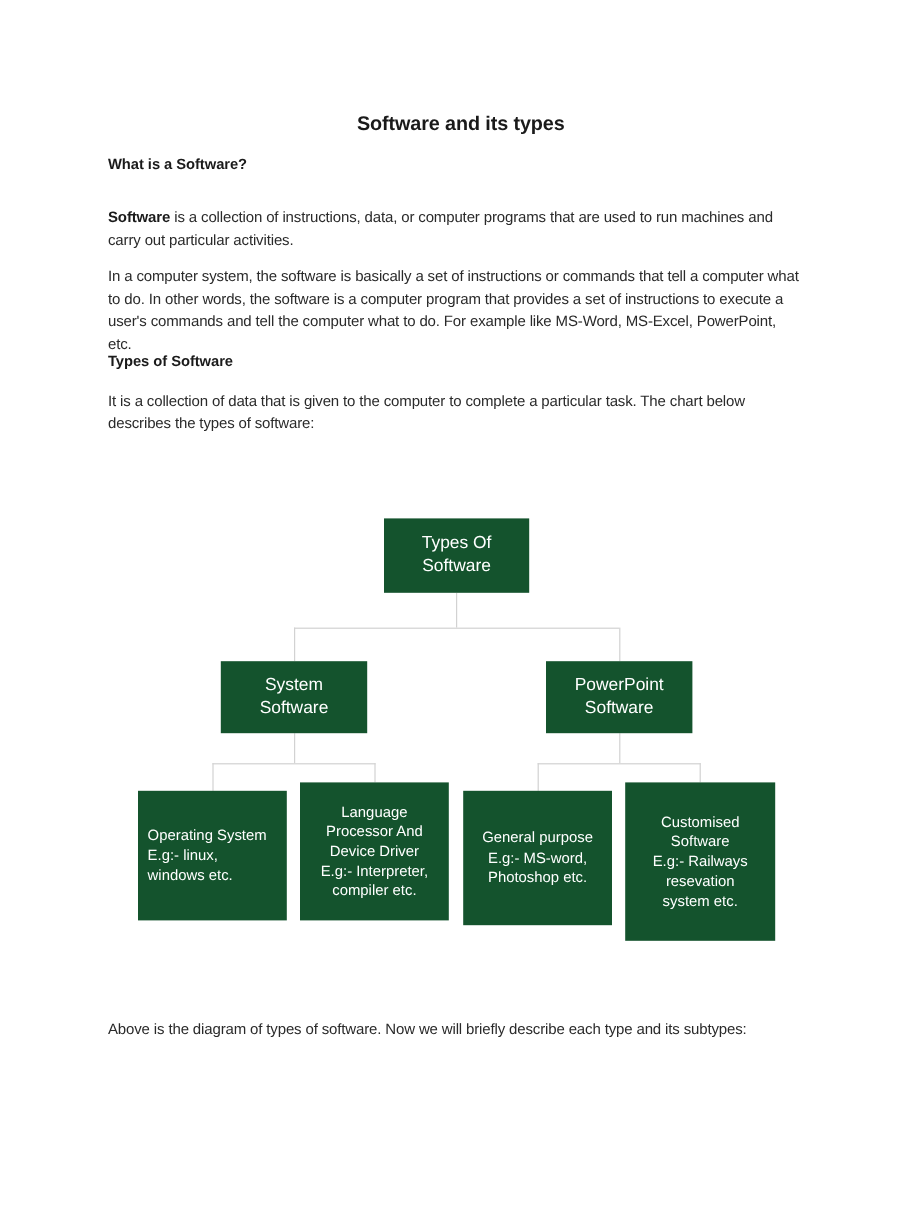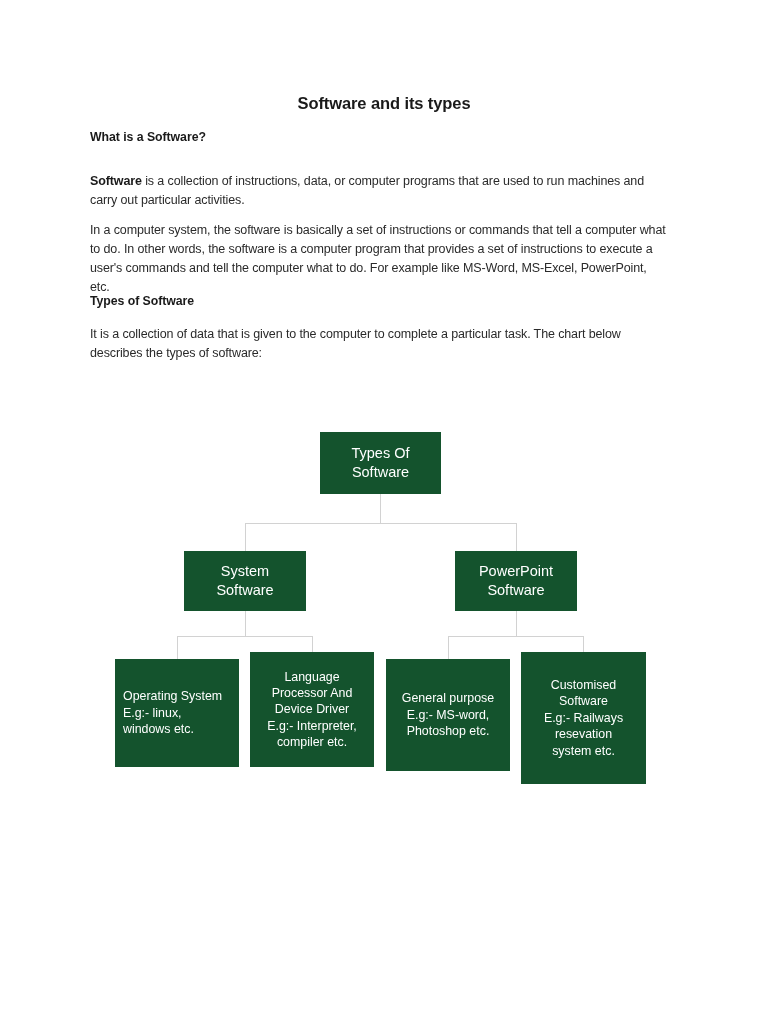--- a/index.html
+++ b/index.html
@@ -238,14 +238,15 @@
     <div class="node node-leaf node-cust">
       <span class="line">Customised</span>
       <span class="line">Software</span>
       <span class="line">E.g:- Railways</span>
       <span class="line">resevation</span>
       <span class="line">system etc.</span>
     </div>
 
   </div>
 
+  <p class="para para-4">Above is the diagram of types of software. Now we will briefly describe each type and its subtypes:</p>
 
 </div>
 
 </body></html>

